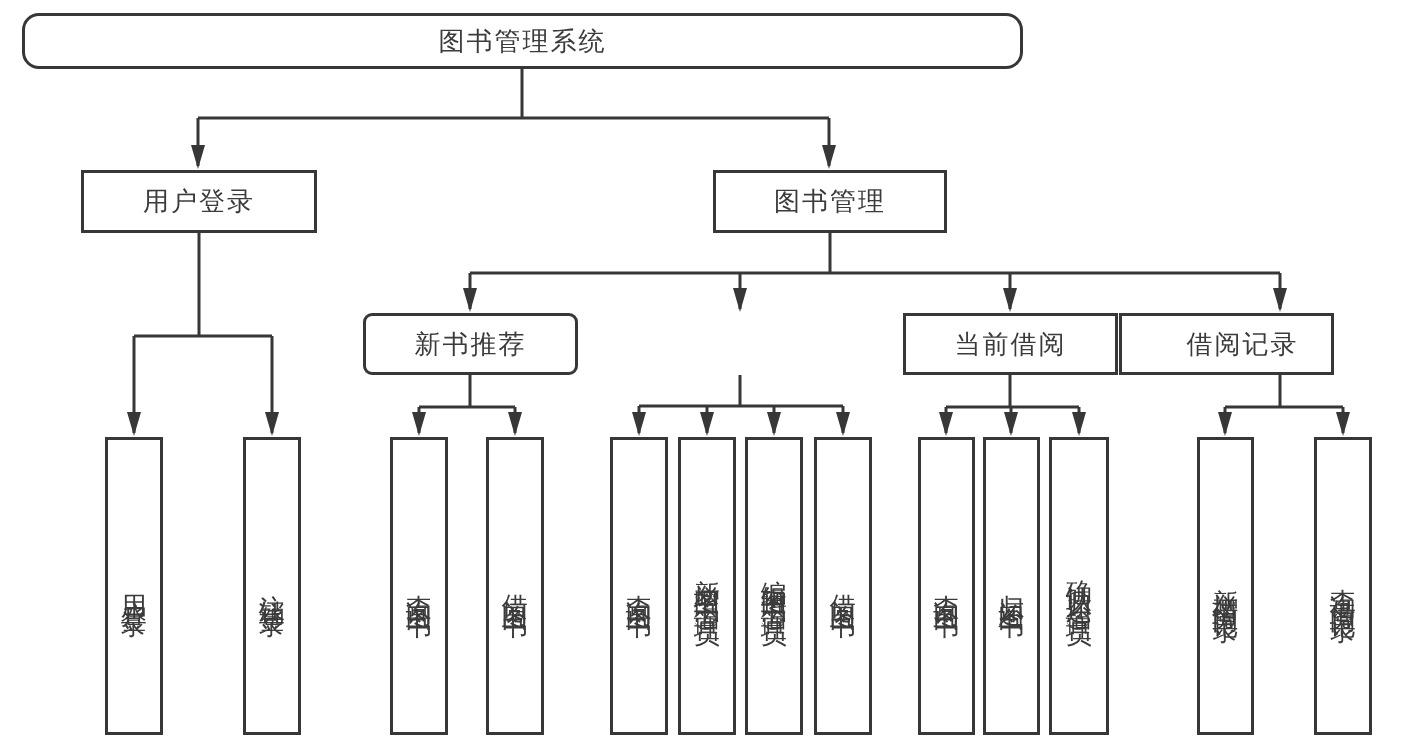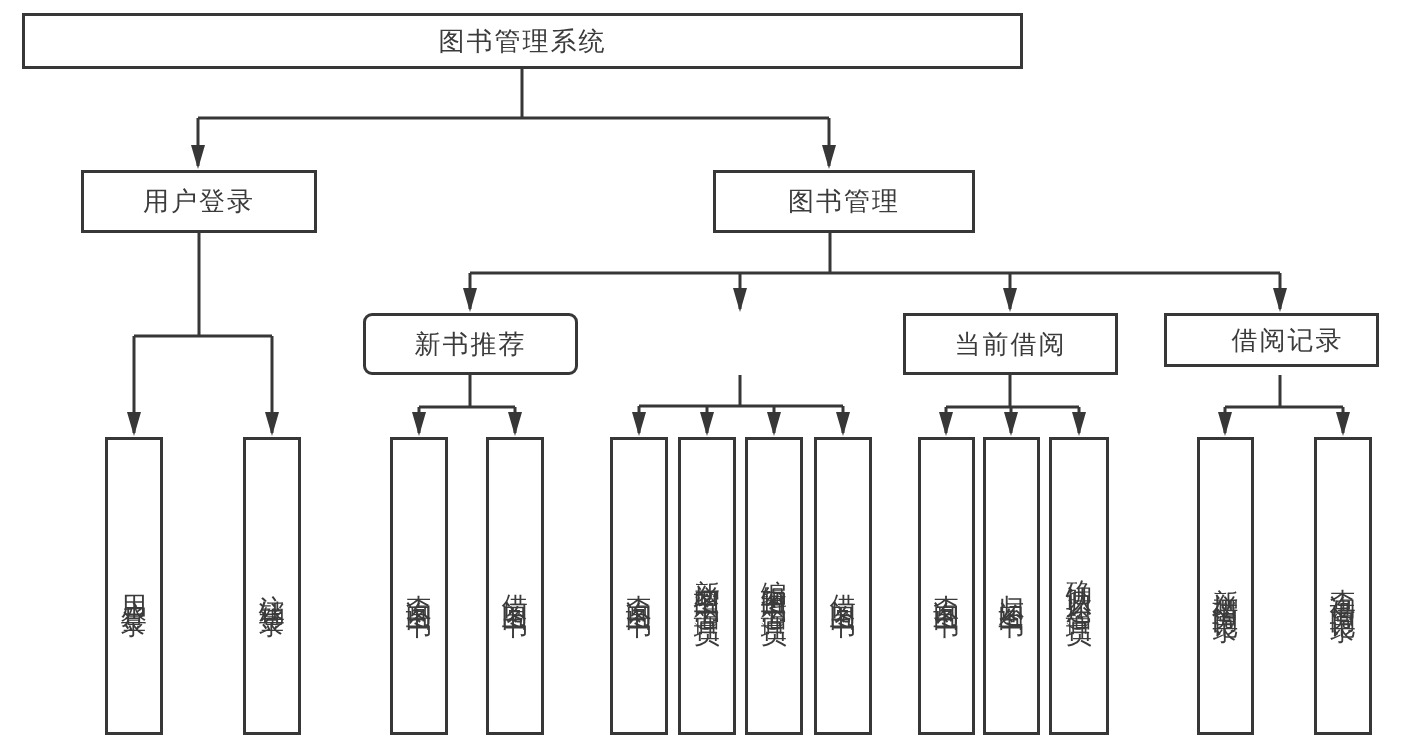--- a/index.html
+++ b/index.html
@@ -88,38 +88,38 @@
     <path class="wire" marker-end="url(#arrow)" d="M707 406 V433"></path>
     <path class="wire" marker-end="url(#arrow)" d="M774 406 V433"></path>
     <path class="wire" marker-end="url(#arrow)" d="M843 406 V433"></path>
     <path class="wire" marker-end="url(#arrow)" d="M946 407 V433"></path>
     <path class="wire" marker-end="url(#arrow)" d="M1011 407 V433"></path>
     <path class="wire" marker-end="url(#arrow)" d="M1079 407 V433"></path>
     <path class="wire" marker-end="url(#arrow)" d="M1225 407 V433"></path>
     <path class="wire" marker-end="url(#arrow)" d="M1343 407 V433"></path>
   </svg>
 
-  <div class="node h" style="left:22px; top:13px; width:1001px; height:56px;">
+  <div class="node h" style="left:22px; top:13px; width:1001px; height:56px;border-radius:17px;">
     <span>图书管理系统</span>
   </div>
 
   <div class="node h" style="left:81px; top:170px; width:236px; height:63px;">
     <span>用户登录</span>
   </div>
-  <div class="node h" style="left:713px; top:170px; width:262px; height:63px;">
+  <div class="node h" style="left:713px; top:170px; width:234px; height:63px;">
     <span>图书管理</span>
   </div>
 
   <div class="node h" style="left:363px; top:313px; width:215px; height:62px;border-radius:9px;">
     <span>新书推荐</span>
   </div>
   <div class="node h" style="left:903px; top:313px; width:215px; height:62px;font-family:Liberation Serif, serif;">
     <span>当前借阅</span>
   </div>
-  <div class="node h" style="left:1164px; top:313px; width:215px; height:54px;padding-left:32px;">
+  <div class="node h" style="left:1119px; top:313px; width:215px; height:62px;padding-left:32px;">
     <span>借阅记录</span>
   </div>
 
   <div class="node v" style="left:105px; top:437px; width:58px; height:298px;">
     <span>用户登录</span>
   </div>
   <div class="node v" style="left:243px; top:437px; width:58px; height:298px;">
     <span>注销登录</span>
   </div>
 

